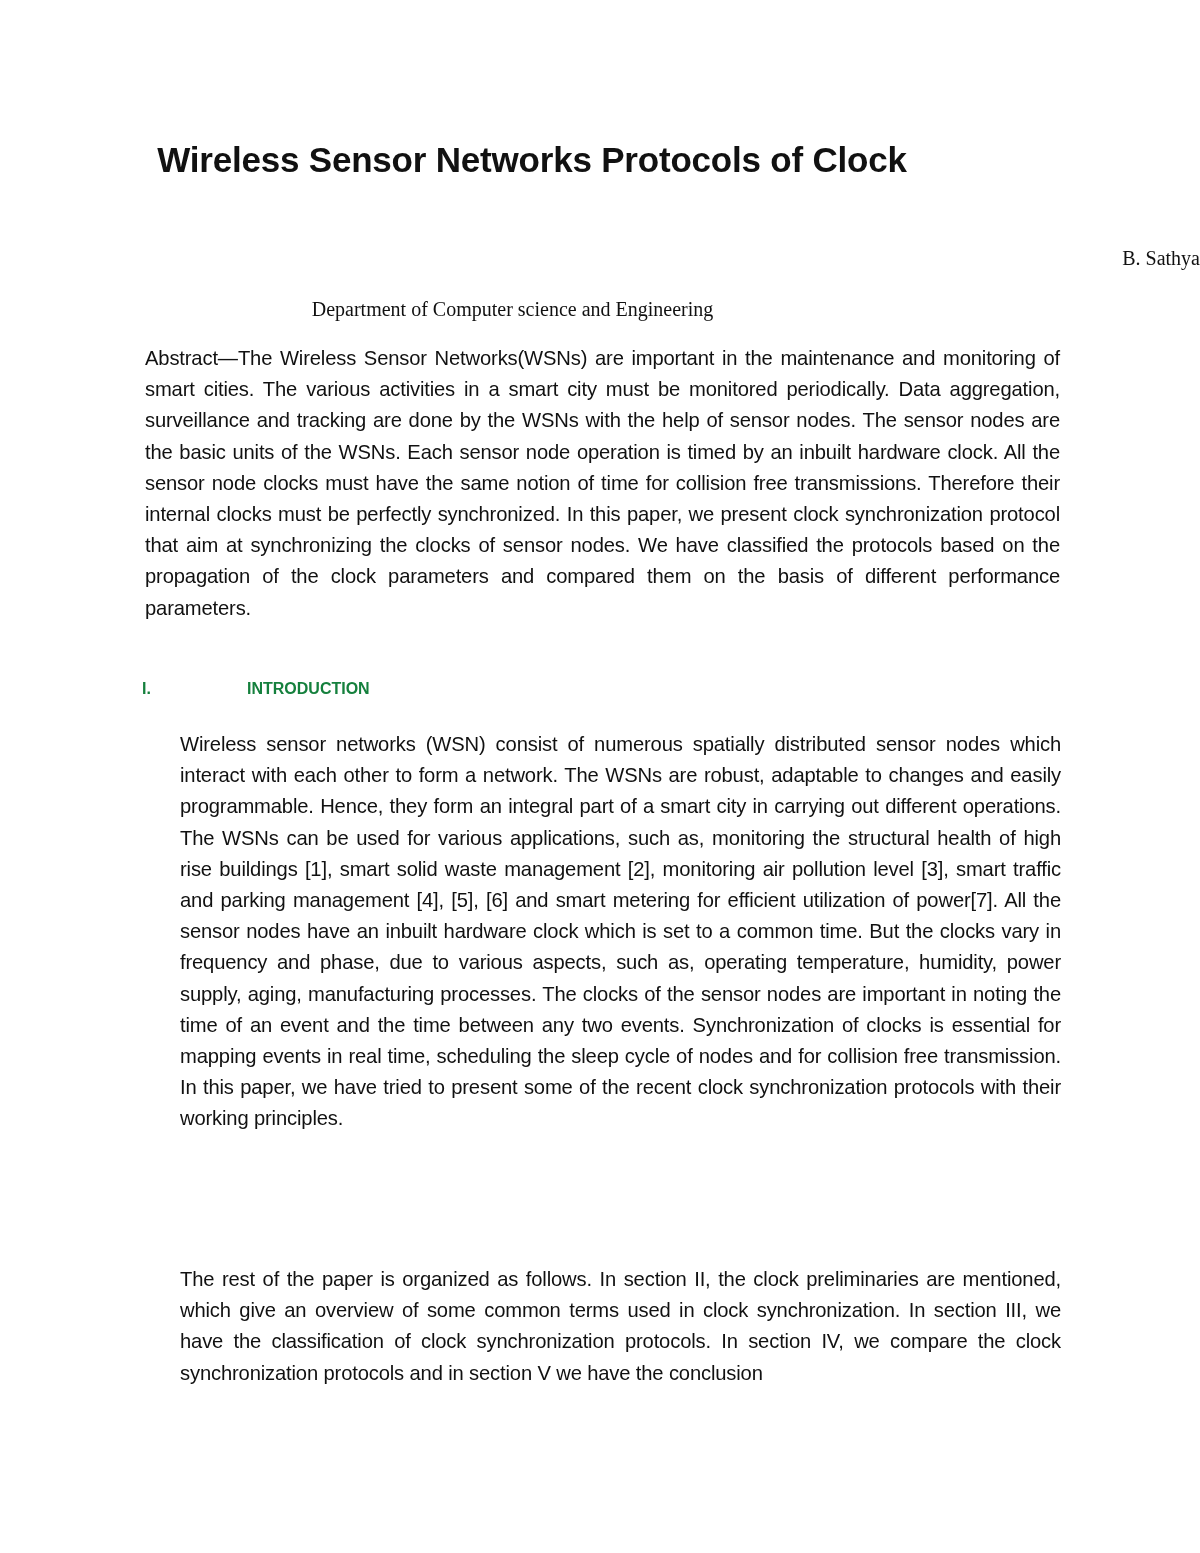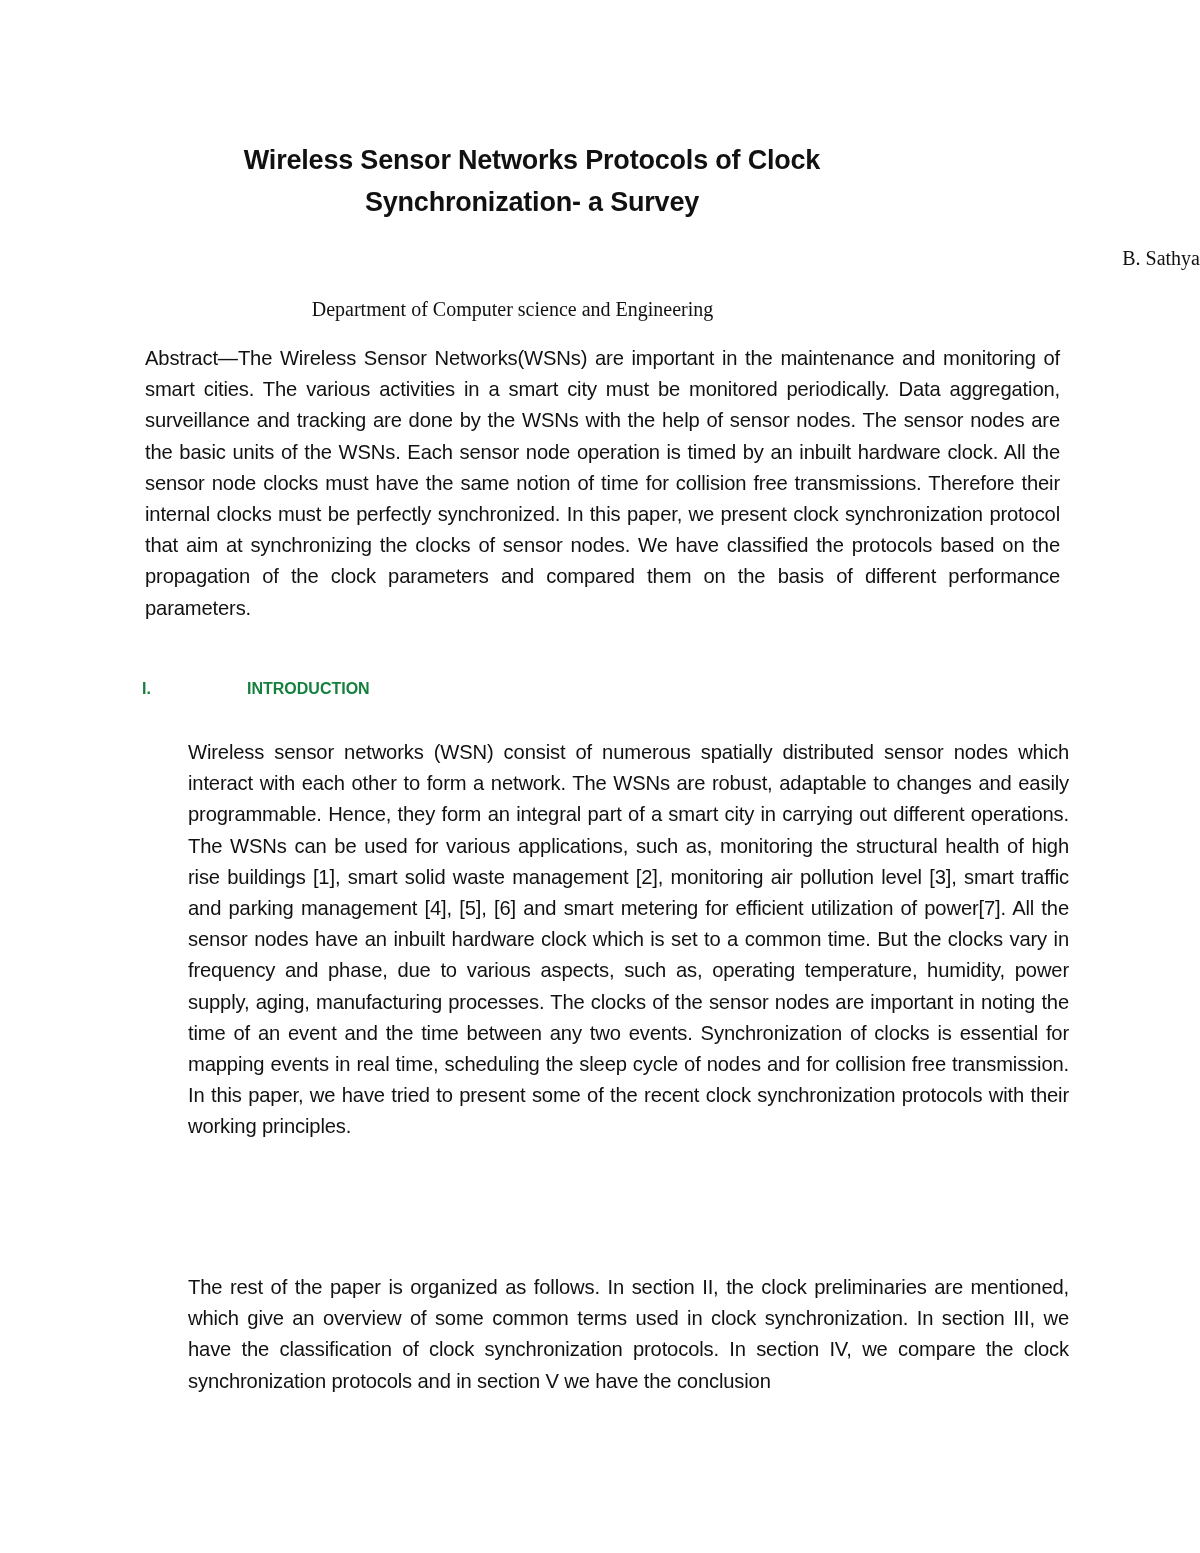--- a/index.html
+++ b/index.html
@@ -22,21 +22,21 @@
       background: #ffffff;
     }
     .title {
       position: absolute;
       left: 0;
       width: 1064px;
       top: 139px;
       text-align: center;
       font-family: "Liberation Sans", sans-serif;
       font-weight: bold;
-      font-size: 27px;
+      font-size: 35px;
       line-height: 42px;
       letter-spacing: -0.2px;
       color: #111;
     }
     .author {
       position: absolute;
       left: 0;
       width: 1200px;
       top: 245px;
       text-align: right;
@@ -81,40 +81,39 @@
       color: #15803d;
     }
     .section-heading .num {
       display: inline-block;
       width: 105px;
     }
     .para {
       position: absolute;
       left: 176px;
       width: 881px;
-      margin: 12px;
+      margin: 4px;
       font-family: "Liberation Sans", sans-serif;
       font-size: 20.2px;
       line-height: 31.2px;
       text-align: justify;
       text-align-last: left;
       color: #111;
       letter-spacing: -0.15px;
     }
     .para-1 { top: 725px; }
     .para-2 { top: 1260px; }
   </style>
 </head>
 <body>
 
 <div class="page">
 
   <div class="title">
     <div>Wireless Sensor Networks Protocols of Clock</div>
-    <div>Synchronization- a Survey</div>
   </div>
 
   <div class="author">B. Sathya</div>
 
   <div class="affiliation">Department of Computer science and Engineering</div>
 
   <p class="abstract">Abstract—The Wireless Sensor Networks(WSNs) are important in the maintenance and monitoring of smart cities. The various activities in a smart city must be monitored periodically. Data aggregation, surveillance and tracking are done by the WSNs with the help of sensor nodes. The sensor nodes are the basic units of the WSNs. Each sensor node operation is timed by an inbuilt hardware clock. All the sensor node clocks must have the same notion of time for collision free transmissions. Therefore their internal clocks must be perfectly synchronized. In this paper, we present clock synchronization protocol that aim at synchronizing the clocks of sensor nodes. We have classified the protocols based on the propagation of the clock parameters and compared them on the basis of different performance parameters.</p>
 
   <div class="section-heading">
     <span class="num">I.</span><span>INTRODUCTION</span>

